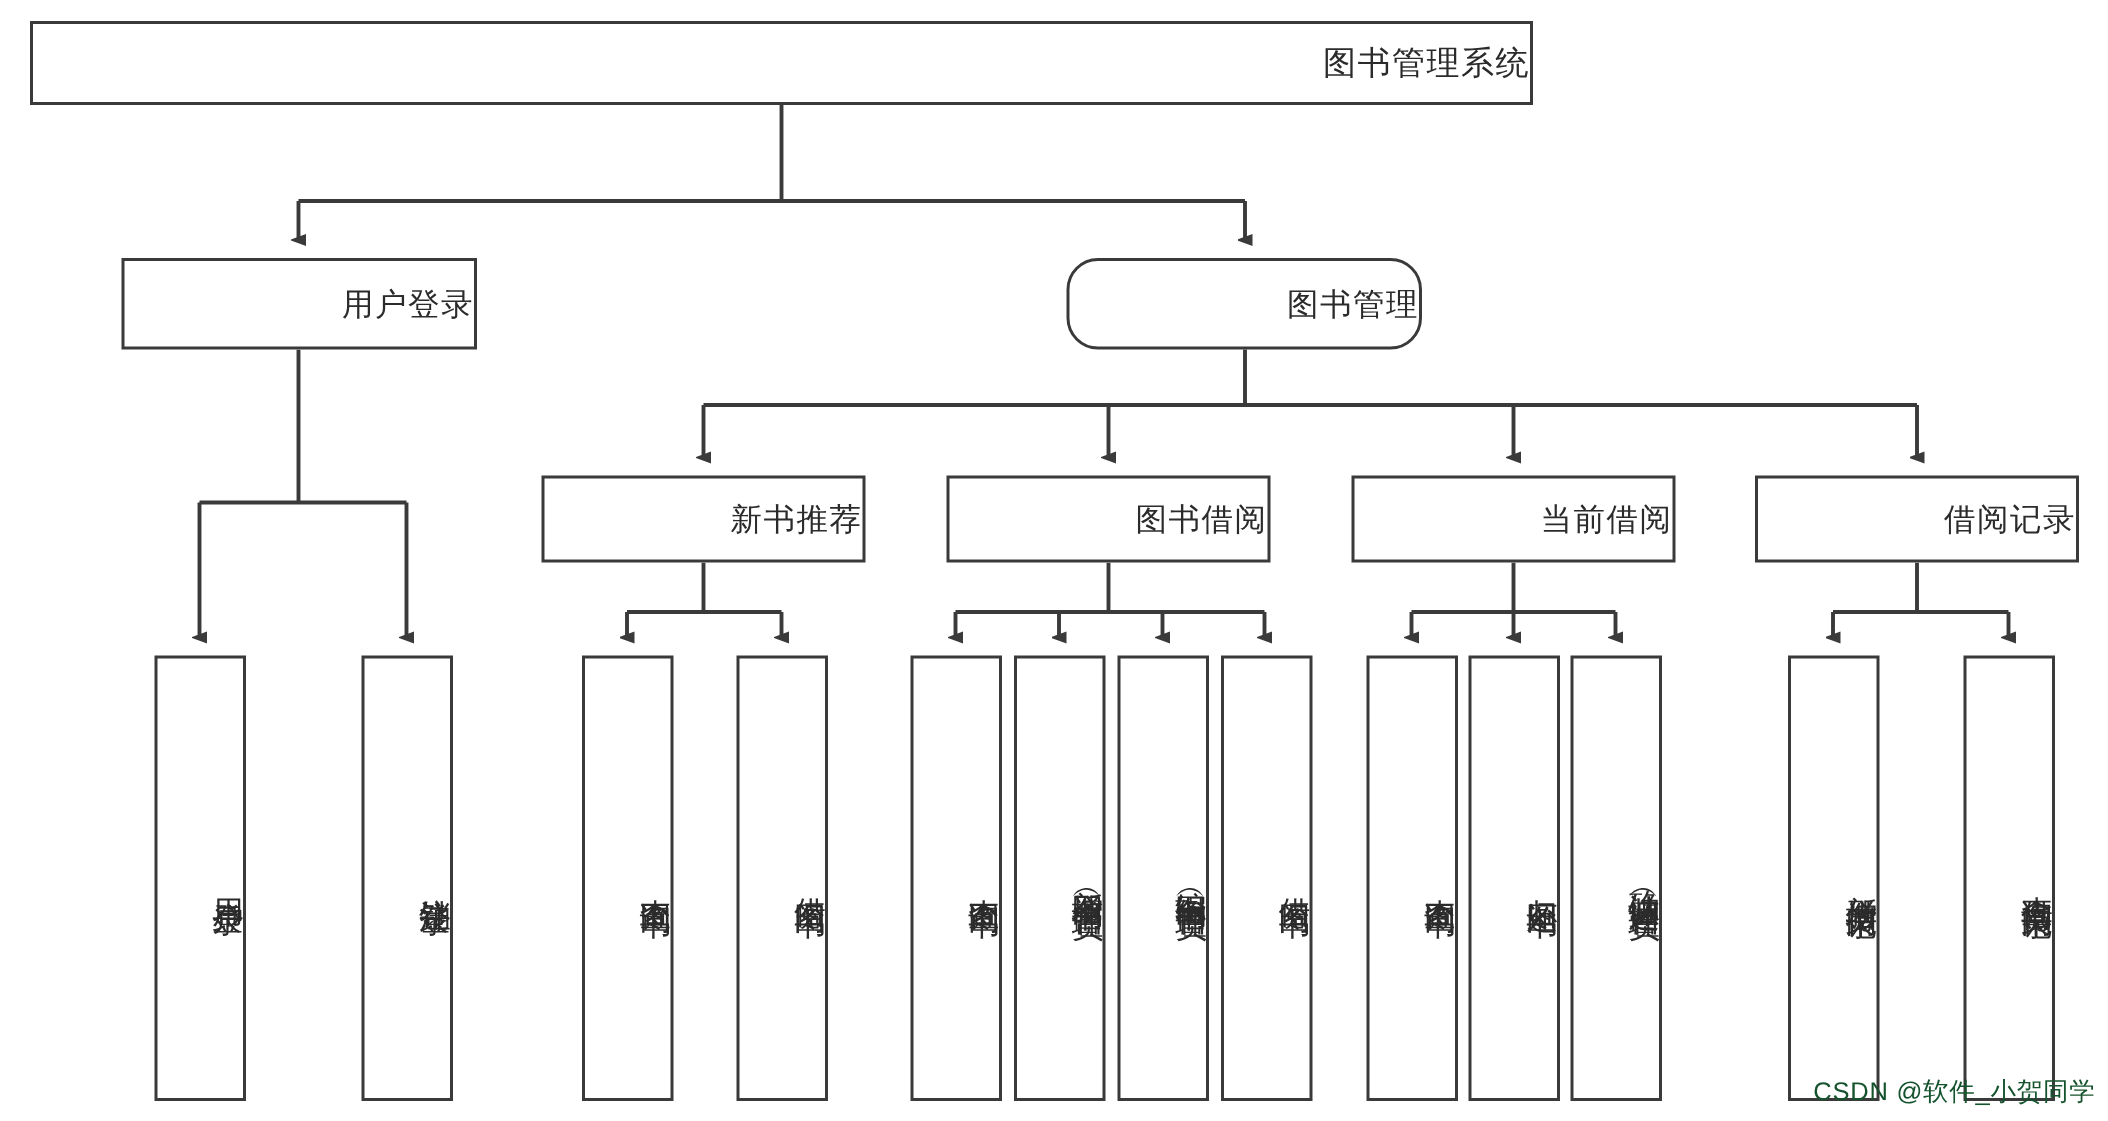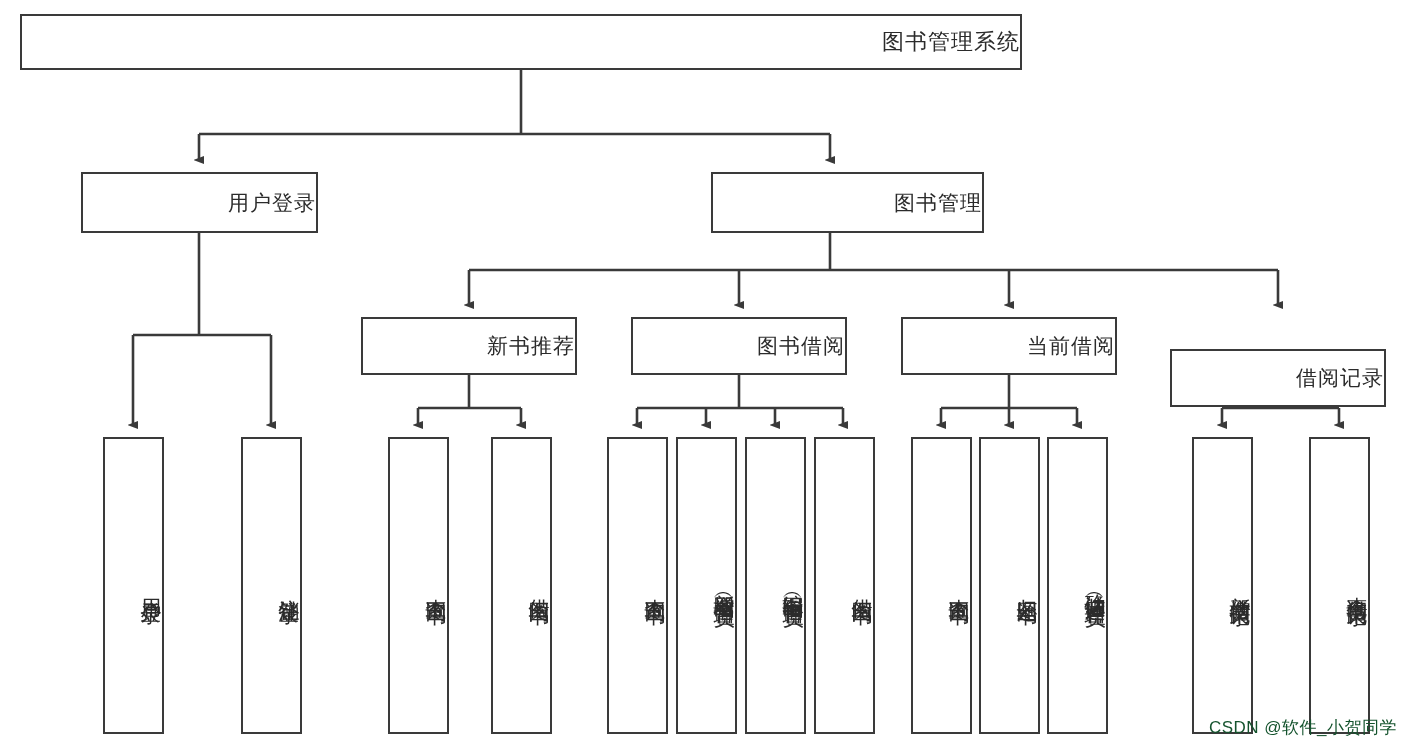--- a/index.html
+++ b/index.html
@@ -123,34 +123,34 @@
     </g>
   </svg>
 
   <div class="node horiz title" style="left:20px; top:14px; width:1002px; height:56px;">
     <span>图书管理系统</span>
   </div>
 
   <div class="node horiz" style="left:81px; top:172px; width:237px; height:61px;">
     <span>用户登录</span>
   </div>
-  <div class="node horiz" style="left:711px; top:172px; width:273px; height:61px;">
+  <div class="node horiz" style="left:711px; top:172px; width:237px; height:61px;border-radius:21px;">
     <span>图书管理</span>
   </div>
 
   <div class="node horiz" style="left:361px; top:317px; width:216px; height:58px;">
     <span>新书推荐</span>
   </div>
   <div class="node horiz" style="left:631px; top:317px; width:216px; height:58px;">
     <span>图书借阅</span>
   </div>
   <div class="node horiz" style="left:901px; top:317px; width:216px; height:58px;">
     <span>当前借阅</span>
   </div>
-  <div class="node horiz" style="left:1170px; top:317px; width:216px; height:58px;margin-top:32px;">
+  <div class="node horiz" style="left:1170px; top:317px; width:216px; height:58px;">
     <span>借阅记录</span>
   </div>
 
   <div class="node vert" style="left:103px; top:437px; width:61px; height:297px;">
     <span>用户登录</span>
   </div>
   <div class="node vert" style="left:241px; top:437px; width:61px; height:297px;">
     <span>注销登录</span>
   </div>
 

